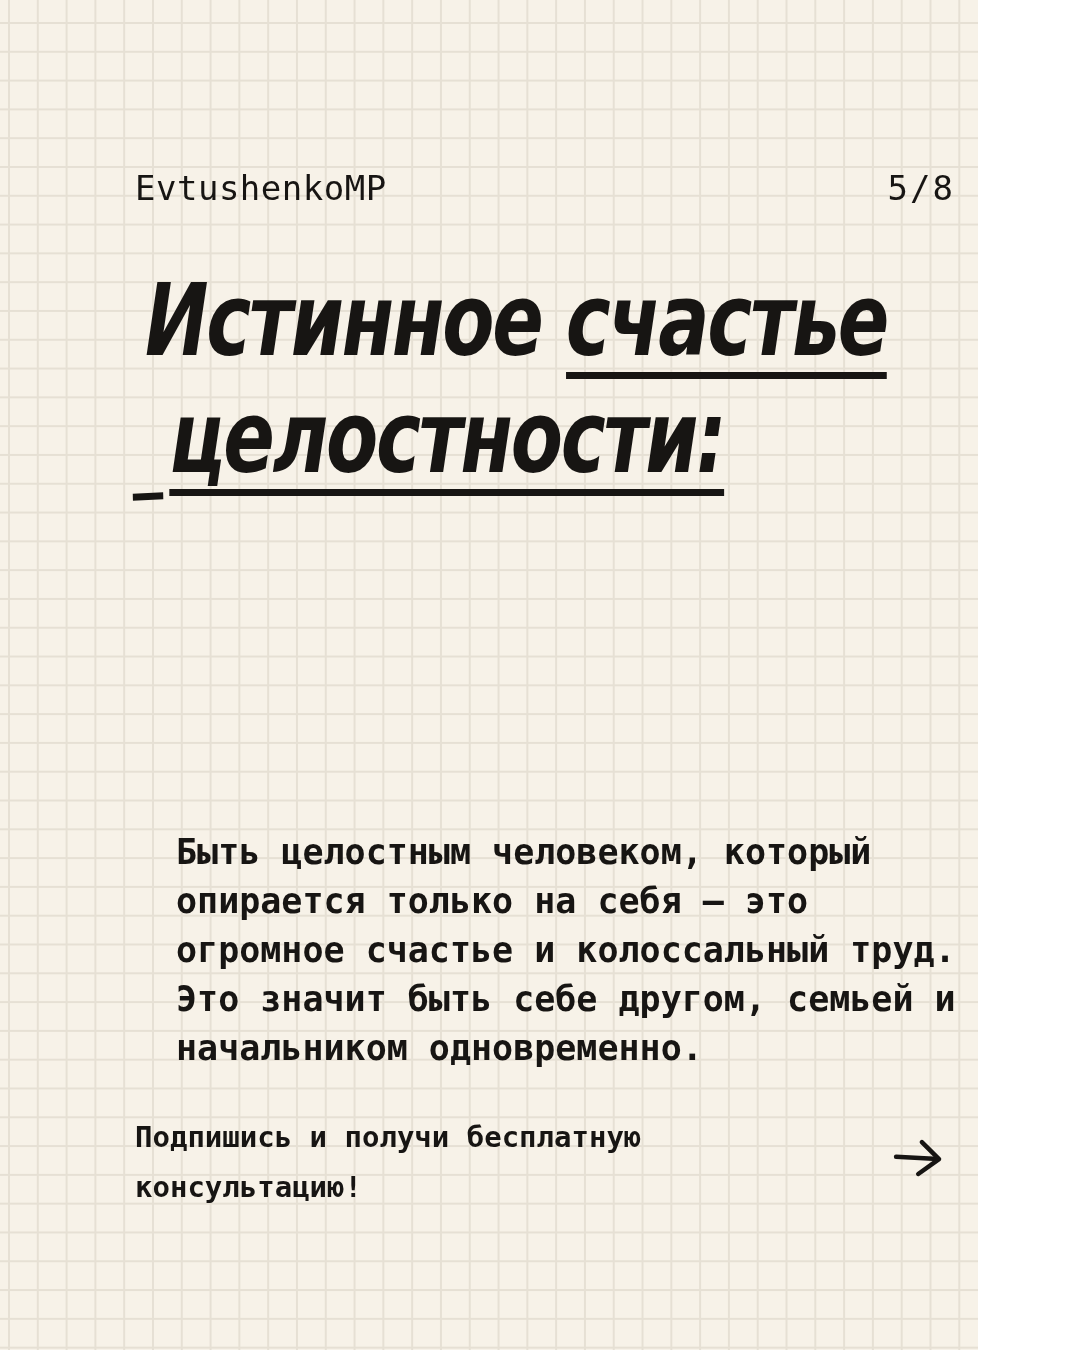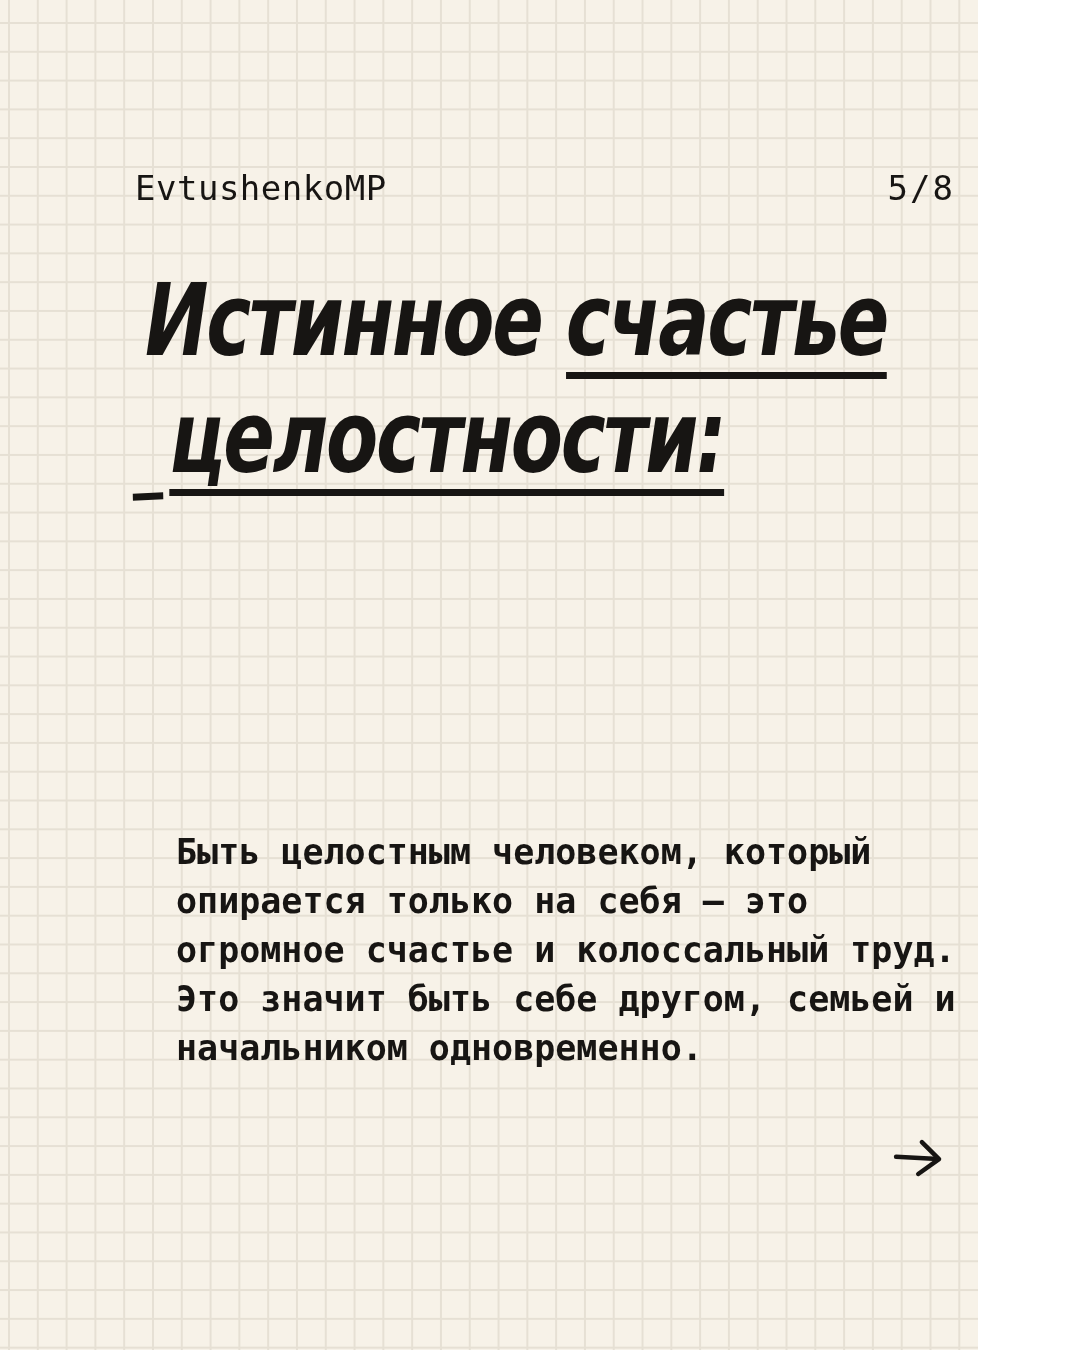--- a/index.html
+++ b/index.html
@@ -126,20 +126,22 @@
     <span class="t-line"><span>Истинное </span><span class="u-word">счастье</span></span>
     <span class="t-line"><span class="line2-wrap"><span class="underline-dash"></span><span class="u-word">целостности:</span></span></span>
   </h1>
 
   <p class="body-text">Быть целостным человеком, который
 опирается только на себя — это
 огромное счастье и колоссальный труд.
 Это значит быть себе другом, семьей и
 начальником одновременно.</p>
 
+  <p class="footer-cta">Подпишись и получи бесплатную
+консультацию!</p>
 
   <div class="next-arrow">
     <svg width="62" height="54" viewBox="0 0 62 54" fill="none" xmlns="http://www.w3.org/2000/svg">
       <g stroke="#171513" stroke-width="4.5" stroke-linecap="round" stroke-linejoin="round" transform="rotate(3 31 27)">
         <path d="M8 26 L50 26"></path>
         <path d="M33 10 L51 26 L31 42"></path>
       </g>
     </svg>
   </div>
 

